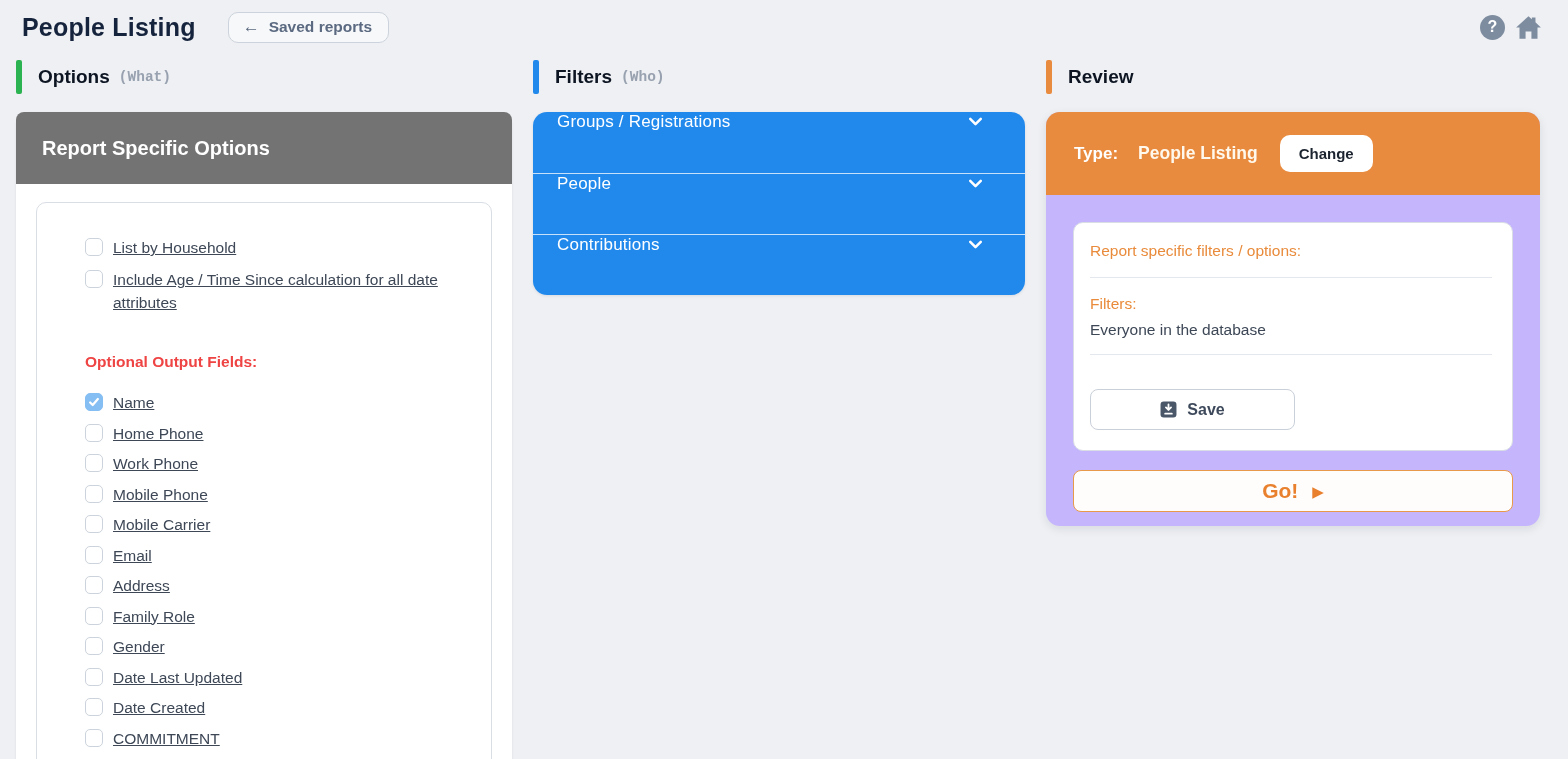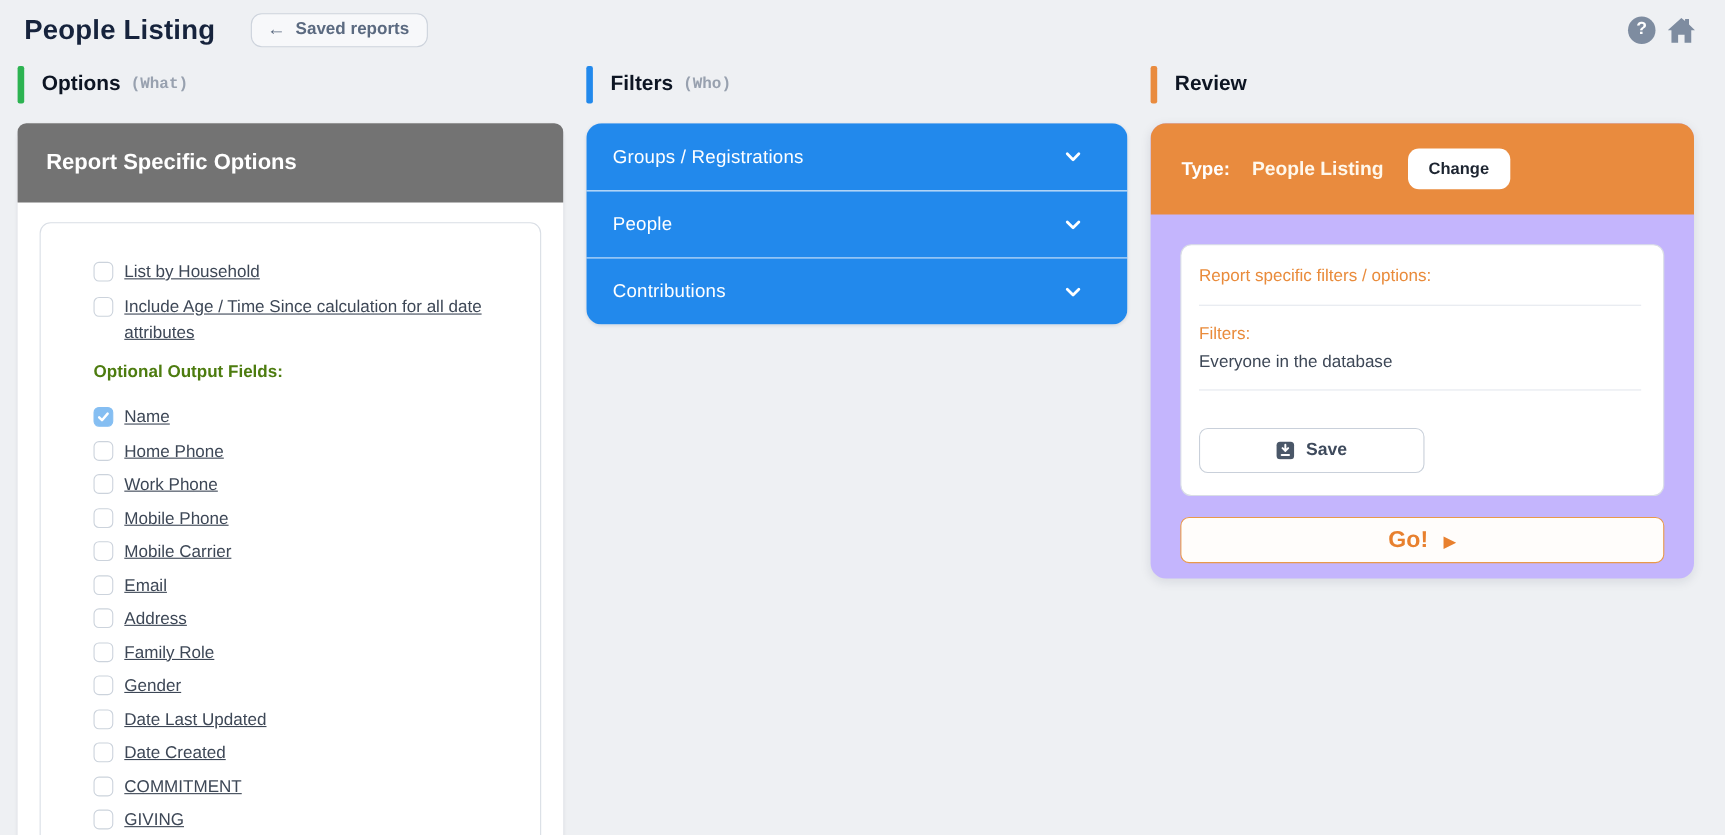--- a/index.html
+++ b/index.html
@@ -50,27 +50,27 @@
   .cb {
     flex:0 0 auto; width:18px; height:18px; margin-top:1px;
     border:1px solid #ccd3dc; border-radius:5px; background:#fff;
     display:flex; align-items:center; justify-content:center;
   }
   .cb svg { visibility:hidden; }
   .cb-row.checked .cb { background:#85bef2; border-color:#85bef2; }
   .cb-row.checked .cb svg { visibility:visible; }
   .cb-label { font-size:15.5px; color:#3d4756; line-height:1.45; max-width:375px; }
 
-  .fields-title { font-size:15.5px; font-weight:700; color:#4d7c0f; margin:16px 0 21px 0; }
+  .fields-title { font-size:15.5px; font-weight:700; color:#ef4444; margin:39px 0 21px 0; }
   .output-list .cb-row { margin-bottom:8px; }
 
   
   .accordion { margin-top:16px; border-radius:14px; overflow:hidden; box-shadow:0 1px 3px rgba(20,30,60,.10); }
   .acc-item {
-    background:#2289ec; color:#fff; height:61px; display:flex; align-items:center;
+    background:#2289ec; color:#fff; height:61px; display:flex; 
     justify-content:space-between; padding:0 40px 0 24px; cursor:pointer;
   }
   .acc-item + .acc-item { border-top:1px solid rgba(255,255,255,.75); }
   .acc-label { font-size:17px; font-weight:500; letter-spacing:.2px; }
 
   
   .review-card { margin-top:16px; background:#c4b5fd; border-radius:14px; box-shadow:0 3px 10px rgba(20,30,60,.10); overflow:hidden; }
   .review-header { background:#e98b3e; height:83px; display:flex; align-items:center; padding:0 28px; gap:14px; }
   .type-label { color:#fff; font-size:17px; font-weight:700; }
   .type-value { color:#fff8ec; font-size:17.5px; font-weight:700; margin-left:6px; }

